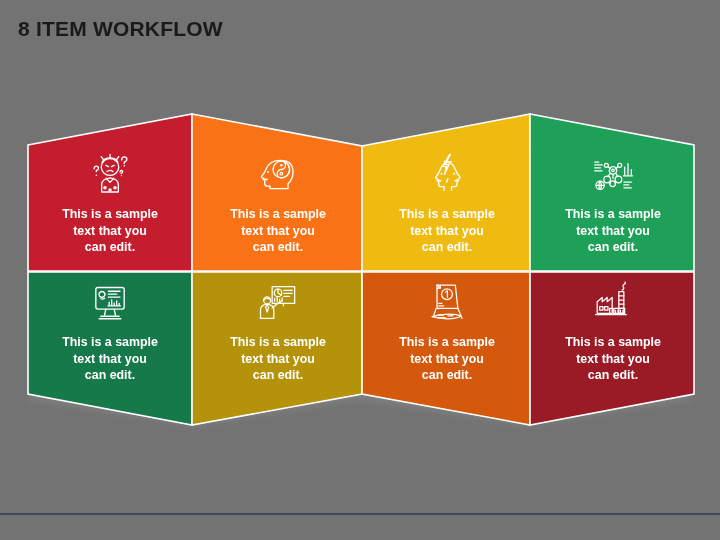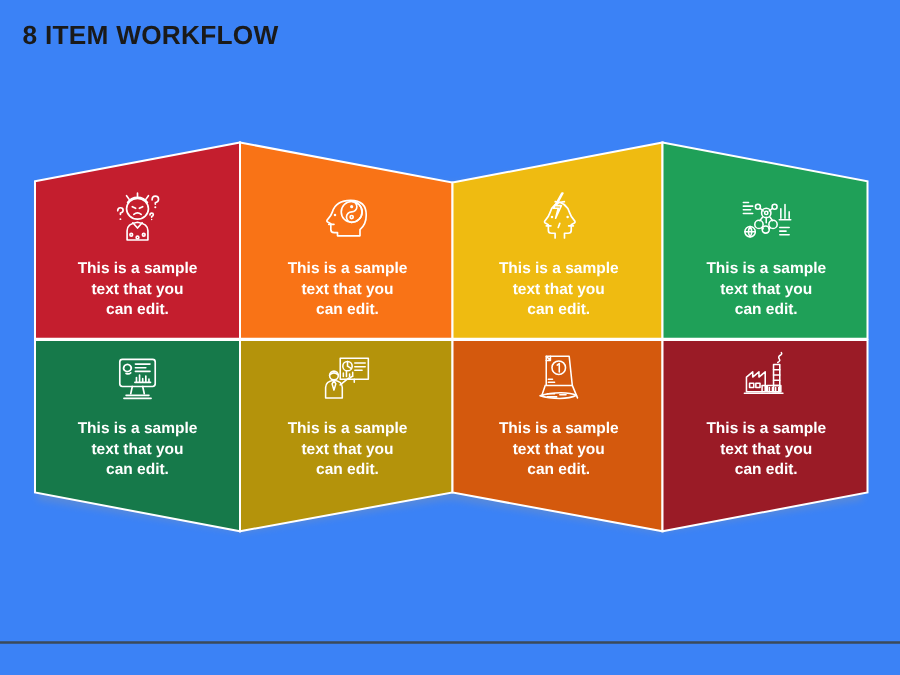--- a/index.html
+++ b/index.html
@@ -120,21 +120,21 @@
     top: 112px;
     width: 672px;
     height: 322px;
     filter: blur(3px);
     opacity: 0.30;
   }
 </style>
 </head>
 <body>
 
-<div id="slide" style="background: #3b82f6;">
+<div id="slide" style="background: #737373;">
 
   <div id="header">
     <div id="title">8 ITEM WORKFLOW</div>
   </div>
 
   <div id="diagram">
 
     <svg id="drop-shadow" viewBox="0 0 672 322">
       <polygon points="6,35 170,8 332,35 340,35 502,8 666,35 666,288 502,314 340,288 332,288 170,314 6,288" fill="#9b9b9b"></polygon>
     </svg>

